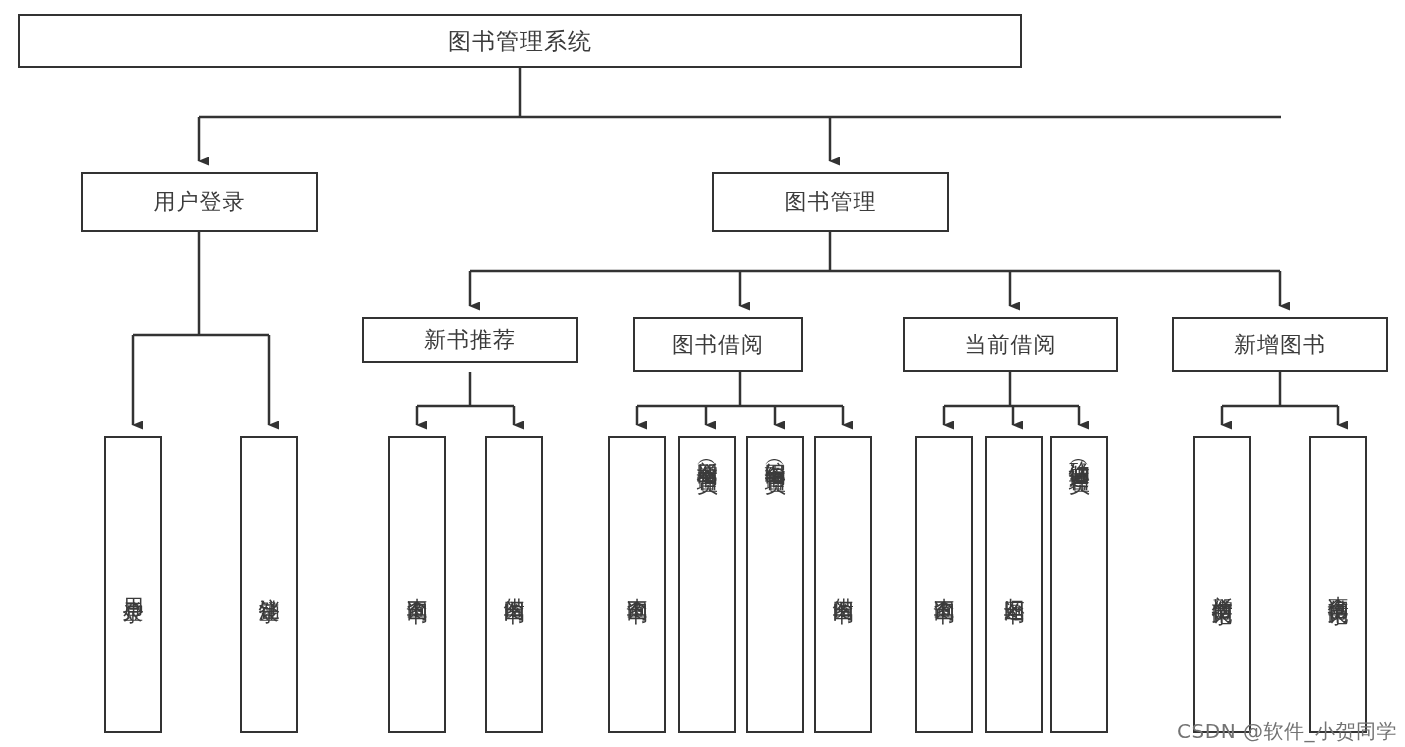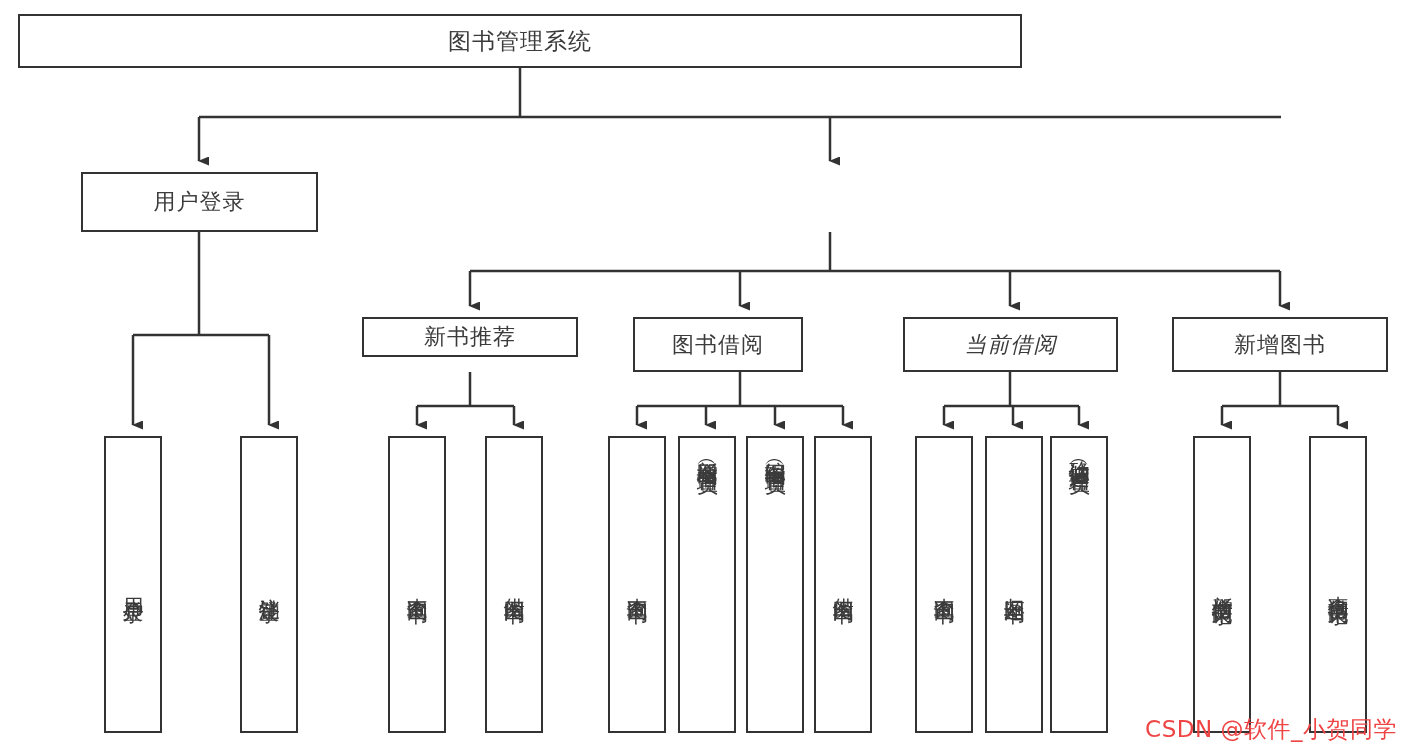--- a/index.html
+++ b/index.html
@@ -56,22 +56,22 @@
   .node-v.top-align {
     justify-content: flex-start;
   }
   .node-root {
     font-size: 23px;
   }
   .watermark {
     position: absolute;
     right: 8px;
     bottom: 2px;
-    font-size: 23px;
-    color: #ef4444;
+    font-size: 20px;
+    color: #737373;
     white-space: nowrap;
     letter-spacing: 0.5px;
     margin-top: 44px;
   }
 </style>
 </head>
 <body>
 
 <div id="diagram-canvas">
 
@@ -126,30 +126,33 @@
   </svg>
 
   <div class="node node-h node-root" style="left:18px; top:14px; width:1004px; height:54px;">
     <span>图书管理系统</span>
   </div>
 
   <div class="node node-h" style="left:81px; top:172px; width:237px; height:60px;">
     <span>用户登录</span>
   </div>
 
-
-  <div class="node node-h" style="left:362px; top:317px; width:216px; height:40px;">
+  <div class="node node-h" style="left:712px; top:172px; width:237px; height:60px;">
+    <span>图书管理</span>
+  </div>
+
+  <div class="node node-h" style="left:362px; top:317px; width:216px; height:46px;">
     <span>新书推荐</span>
   </div>
 
   <div class="node node-h" style="left:633px; top:317px; width:170px; height:55px;">
     <span>图书借阅</span>
   </div>
 
-  <div class="node node-h" style="left:903px; top:317px; width:215px; height:55px;font-style:italic;">
+  <div class="node node-h" style="left:903px; top:317px; width:215px; height:55px;">
     <span>当前借阅</span>
   </div>
 
   <div class="node node-h" style="left:1172px; top:317px; width:216px; height:55px;">
     <span>新增图书</span>
   </div>
 
   <div class="node node-v" style="left:104px; top:436px; width:58px; height:297px;">
     <span>用户登录</span>
   </div>

